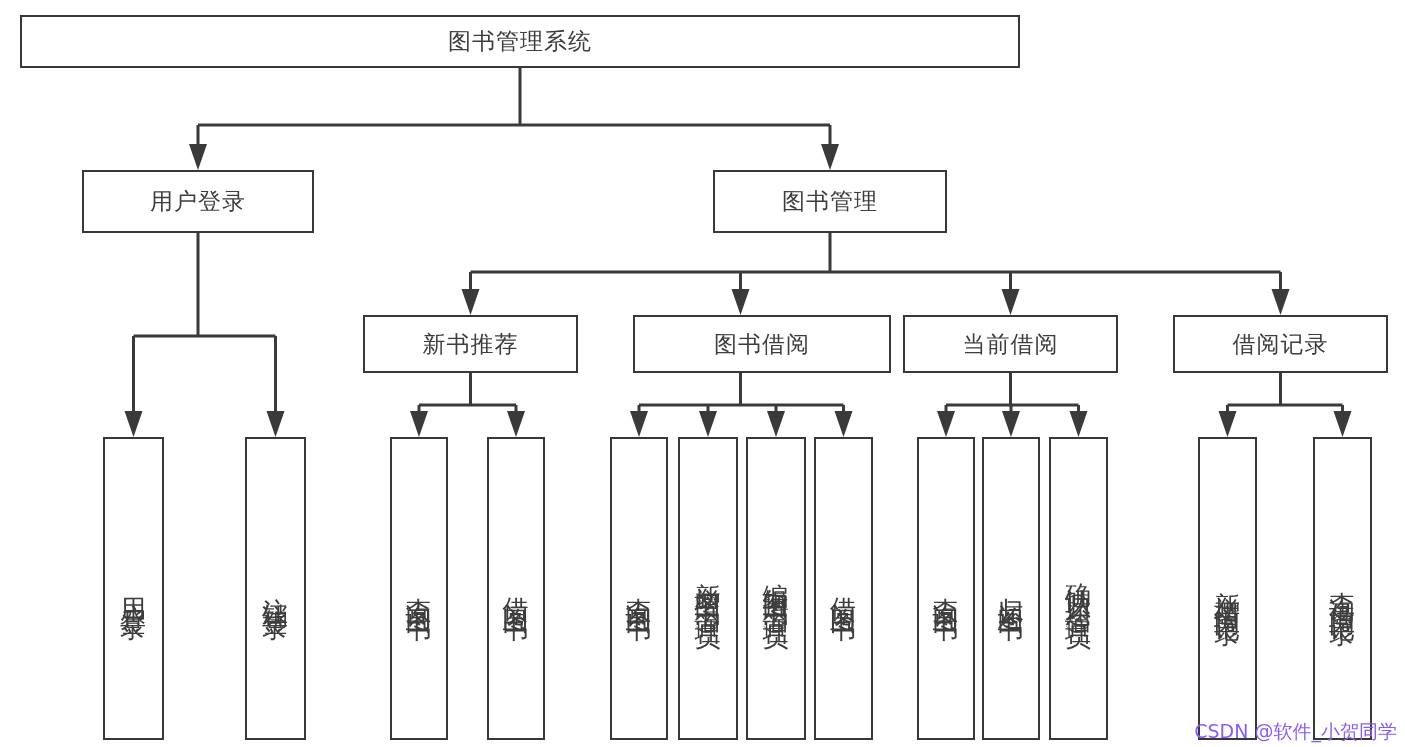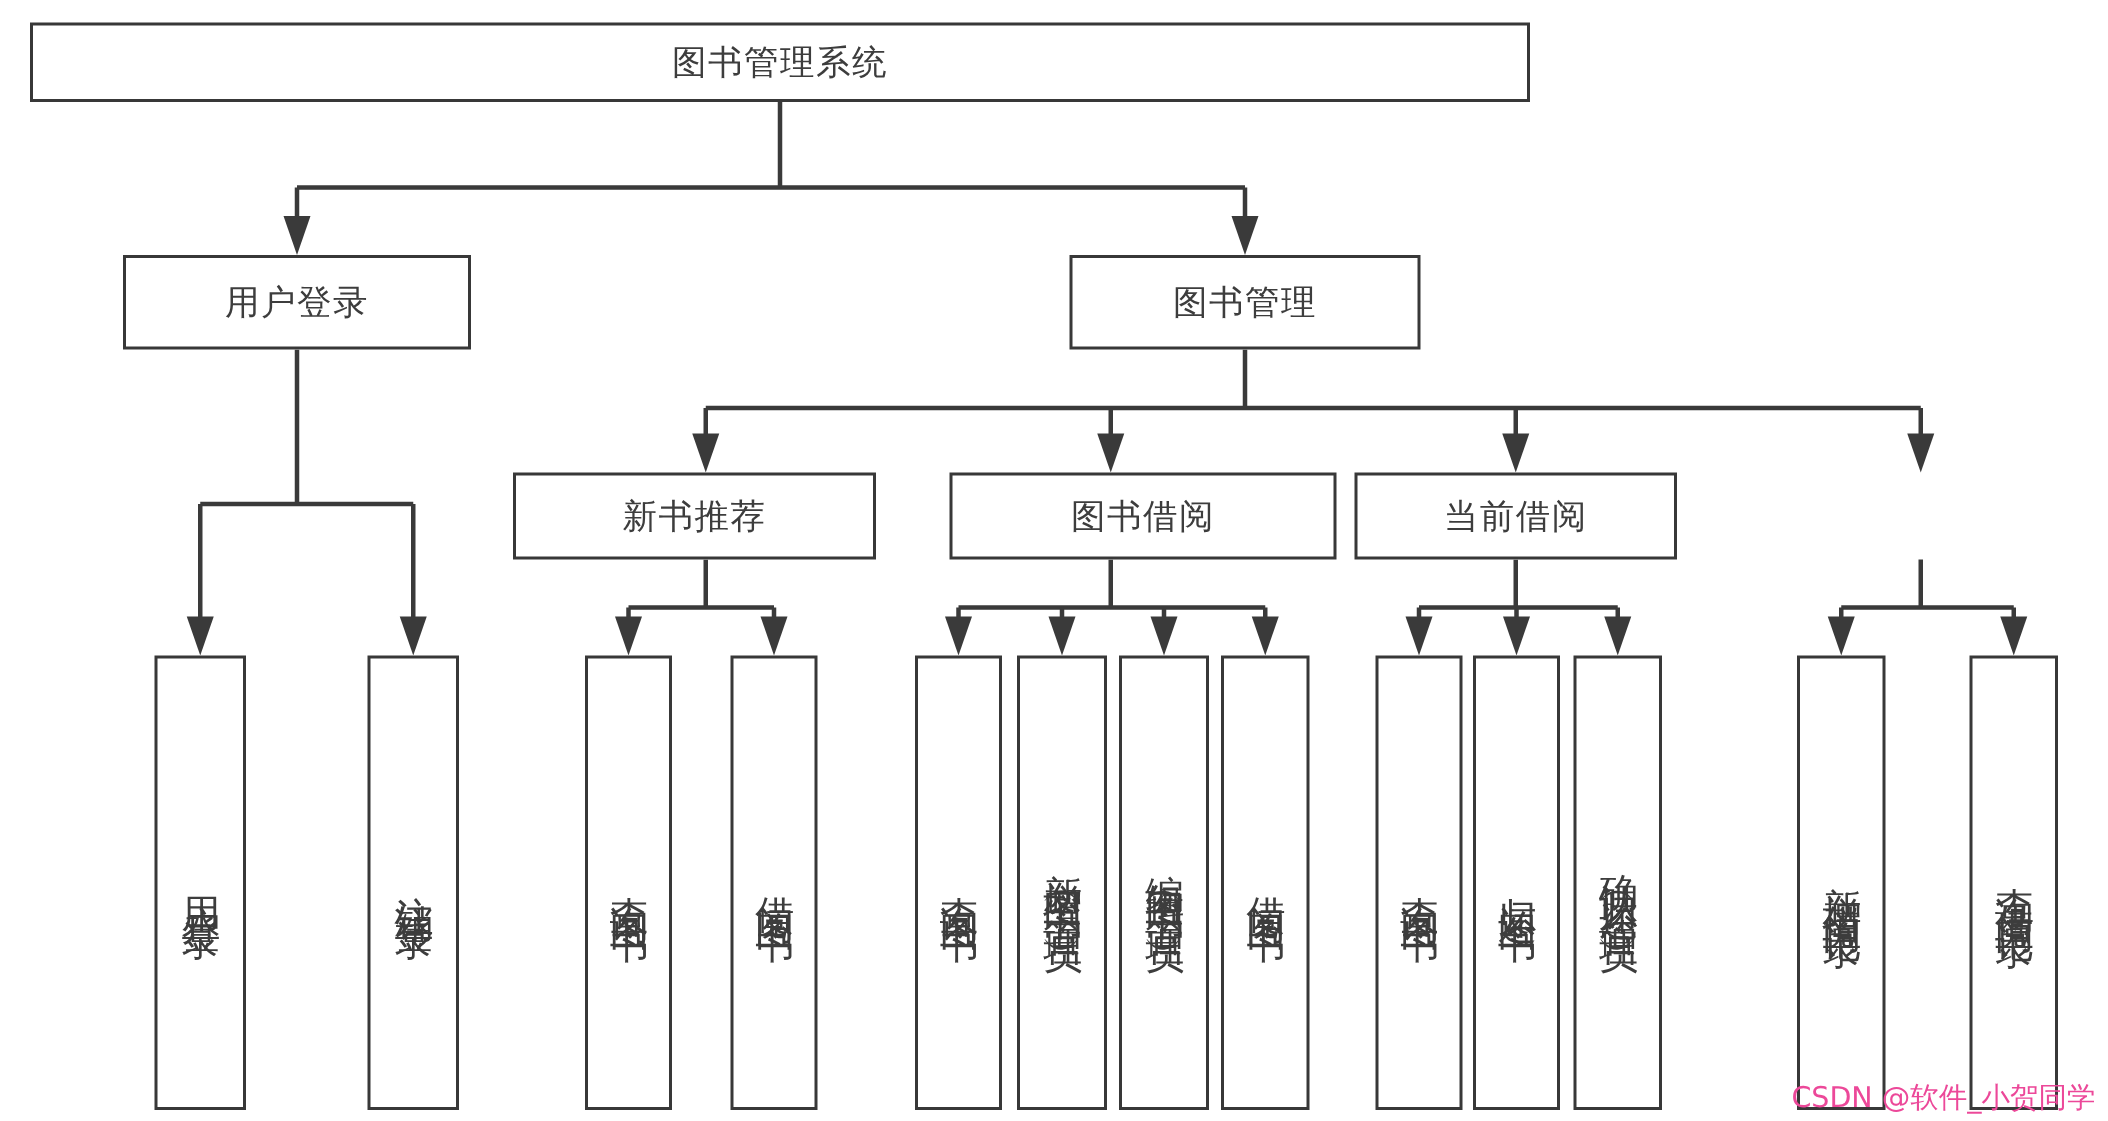--- a/index.html
+++ b/index.html
@@ -50,21 +50,21 @@
     text-orientation: mixed;
     font-size: 26px;
     letter-spacing: 6px;
     line-height: 1;
   }
 
   #root-node   { left: 20px;  top: 15px;  width: 1000px; height: 53px; }
   #n-user-login{ left: 82px;  top: 170px; width: 232px;  height: 63px; }
   #n-book-mgmt { left: 713px; top: 170px; width: 234px;  height: 63px; justify-content: center; }
 
-  #s-new-book    { left: 342px;  top: 315px; width: 242px; height: 58px; }
+  #s-new-book    { left: 363px;  top: 315px; width: 215px; height: 58px; }
   #s-book-borrow { left: 633px;  top: 315px; width: 258px; height: 58px; }
   #s-current     { left: 903px;  top: 315px; width: 215px; height: 58px; }
   #s-records     { left: 1173px; top: 315px; width: 215px; height: 58px; }
 
   #l-ul-1 { left: 103px;  width: 61px; }
   #l-ul-2 { left: 245px;  width: 61px; }
   #l-nb-1 { left: 390px;  width: 58px; }
   #l-nb-2 { left: 487px;  width: 58px; }
   #l-bb-1 { left: 610px;  width: 58px; }
   #l-bb-2 { left: 678px;  width: 60px; }
@@ -74,21 +74,21 @@
   #l-cb-2 { left: 982px;  width: 58px; }
   #l-cb-3 { left: 1049px; width: 59px; }
   #l-br-1 { left: 1198px; width: 59px; }
   #l-br-2 { left: 1313px; width: 59px; }
 
   .watermark {
     position: absolute;
     right: 8px;
     top: 719px;
     font-size: 19px;
-    color: #ec4899;
+    color: #8b5cf6;
     z-index: 5;
     white-space: nowrap;
   }
 </style>
 </head>
 <body>
 
 <div class="canvas">
 
   <svg class="connectors" width="1405" height="747" viewBox="0 0 1405 747">
@@ -140,20 +140,23 @@
 
   <div class="node h" id="s-new-book">
     <span class="lbl">新书推荐</span>
   </div>
   <div class="node h" id="s-book-borrow">
     <span class="lbl">图书借阅</span>
   </div>
   <div class="node h" id="s-current">
     <span class="lbl">当前借阅</span>
   </div>
+  <div class="node h" id="s-records">
+    <span class="lbl">借阅记录</span>
+  </div>
 
   <div class="node leaf" id="l-ul-1">
     <span class="lbl">用户登录</span>
   </div>
   <div class="node leaf" id="l-ul-2">
     <span class="lbl">注销登录</span>
   </div>
 
   <div class="node leaf" id="l-nb-1">
     <span class="lbl">查询图书</span>

